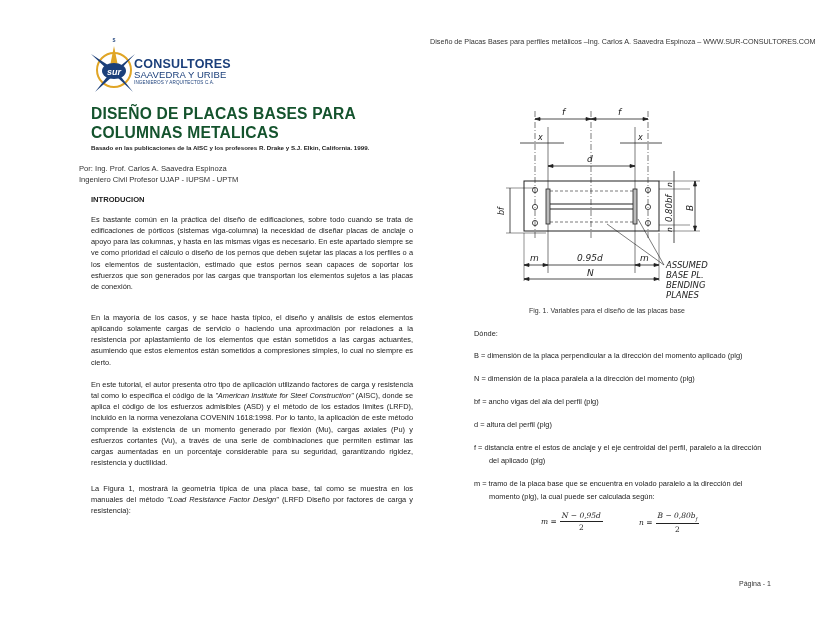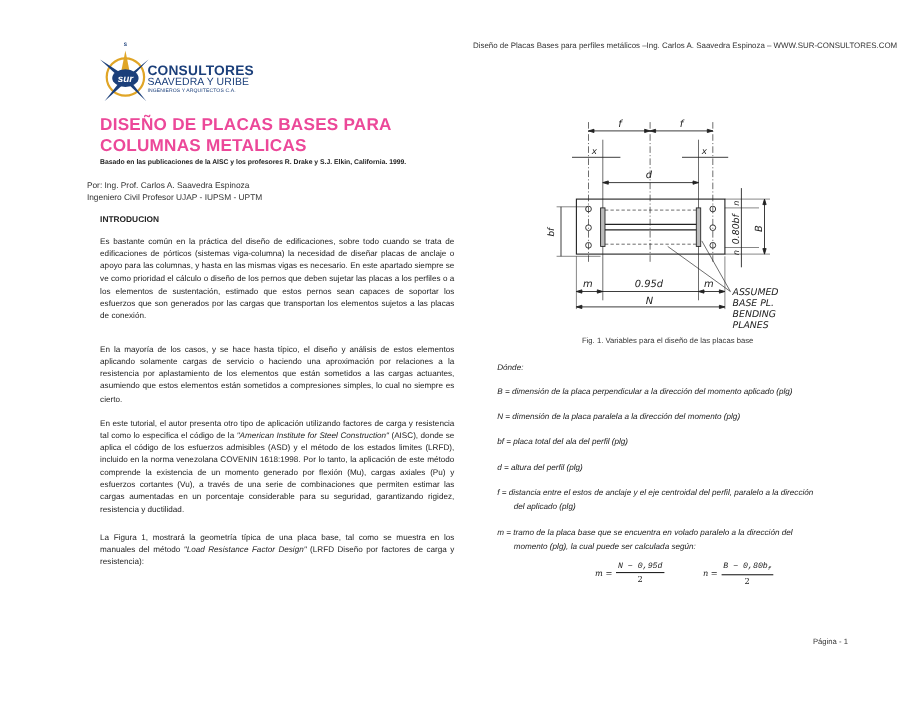--- a/index.html
+++ b/index.html
@@ -4,37 +4,37 @@
 <style>
   html, body { margin:0; padding:0; }
   body { width:829px; height:640px; background:#ffffff; position:relative; overflow:hidden;
          font-family:"Liberation Sans", sans-serif; color:#1a1a1a; }
   .abs { position:absolute;margin-left:17px; }
   .header-text { left:413px; top:37px; font-size:7.2px; color:#333; white-space:nowrap; }
   .logo { left:72px; top:36px; width:160px; height:60px; }
   .logo-name { left:117px; top:57px; font-size:12.5px; font-weight:bold; color:#1b3f7a; letter-spacing:0.2px;text-align:center; }
   .logo-sub { left:117px; top:69px; font-size:9.5px; color:#1b3f7a; letter-spacing:0.1px; }
   .logo-sub2 { left:117px; top:80px; font-size:4.6px; color:#1b3f7a; letter-spacing:0.1px; }
-  .title { left:74px; top:104px; width:340px; font-size:15.6px; font-weight:bold; line-height:19px; color:#ec4899; letter-spacing:0.2px; }
+  .title { left:74px; top:104px; width:340px; font-size:15.6px; font-weight:bold; line-height:19px; color:#14532d; letter-spacing:0.2px; }
   .subtitle { left:74px; top:144px; font-size:6.2px; font-weight:bold; color:#222; white-space:nowrap; }
   .author { left:62px; top:163px; font-size:7.6px; line-height:11px; color:#333; }
   .section-h { left:74px; top:195px; font-size:7.6px; font-weight:bold; color:#222; }
   .para { left:74px; width:322px; font-size:7.4px; line-height:11.15px; color:#222; text-align:justify; }
   .para i { font-style:italic; }
   .p1 { top:214px; }
   .p2 { top:312px; }
   .p3 { top:379px; }
   .p4 { top:483px; }
   .fig { left:465px; top:103px; width:230px; height:200px; }
   .caption { left:512px; top:307px; font-size:7px; color:#333; white-space:nowrap; }
-  .rp { left:435px; font-size:7.4px; color:#222; white-space:nowrap;font-style:italic; }
+  .rp { left:457px; font-size:7.4px; color:#222; white-space:nowrap; }
   .rp.indent { padding-left:15px; }
   .formula { font-family:"DejaVu Serif", serif; font-size:7.5px; color:#222; display:inline-flex; align-items:center; }
   .frac { display:inline-flex; flex-direction:column; align-items:center; margin-left:3px; }
-  .frac .num { padding:0 2px 1px 2px; border-bottom:0.8px solid #222; font-style:italic;font-family:Liberation Mono, monospace; }
+  .frac .num { padding:0 2px 1px 2px; border-bottom:0.8px solid #222; font-style:italic; }
   .frac .den { padding-top:1px; }
   .page-num { left:722px; top:580px; font-size:7px; color:#333; }
 </style>
 </head>
 <body>
 
 <div class="abs header-text">Diseño de Placas Bases para perfiles metálicos –Ing.  Carlos A. Saavedra Espinoza – WWW.SUR-CONSULTORES.COM</div>
 
 <div class="abs logo">
   <svg width="60" height="60" viewBox="0 0 60 60" style="position:absolute;left:0;top:0;">
@@ -150,21 +150,21 @@
     <text x="184" y="175" font-size="8.5" fill="#222" stroke="none">BASE PL.</text>
     <text x="184" y="185" font-size="8.5" fill="#222" stroke="none">BENDING</text>
     <text x="184" y="195" font-size="8.5" fill="#222" stroke="none">PLANES</text>
   </svg>
 </div>
 <div class="abs caption">Fig. 1. Variables para el diseño de las placas base</div>
 
 <div class="abs rp" style="top:329px;">Dónde:</div>
 <div class="abs rp" style="top:351px;">B = dimensión de la placa perpendicular a la dirección del momento aplicado (plg)</div>
 <div class="abs rp" style="top:374px;">N = dimensión de la placa paralela a la dirección del momento (plg)</div>
-<div class="abs rp" style="top:397px;">bf = placa total del ala del perfil (plg)</div>
+<div class="abs rp" style="top:397px;">bf = ancho vigas del ala del perfil (plg)</div>
 <div class="abs rp" style="top:420px;">d = altura del perfil (plg)</div>
 <div class="abs rp" style="top:443px;">f = distancia entre el estos de anclaje y el eje centroidal del  perfil, paralelo a la dirección</div>
 <div class="abs rp indent" style="top:456px;">del aplicado (plg)</div>
 <div class="abs rp" style="top:479px;">m = tramo de la placa base que se encuentra en volado paralelo a la dirección del</div>
 <div class="abs rp indent" style="top:492px;">momento (plg), la cual puede ser calculada según:</div>
 
 <div class="abs formula" style="left:524px; top:511px;">
   <span style="font-style:italic;">m =</span>
   <span class="frac">
       <span class="num">N − 0,95d</span>

